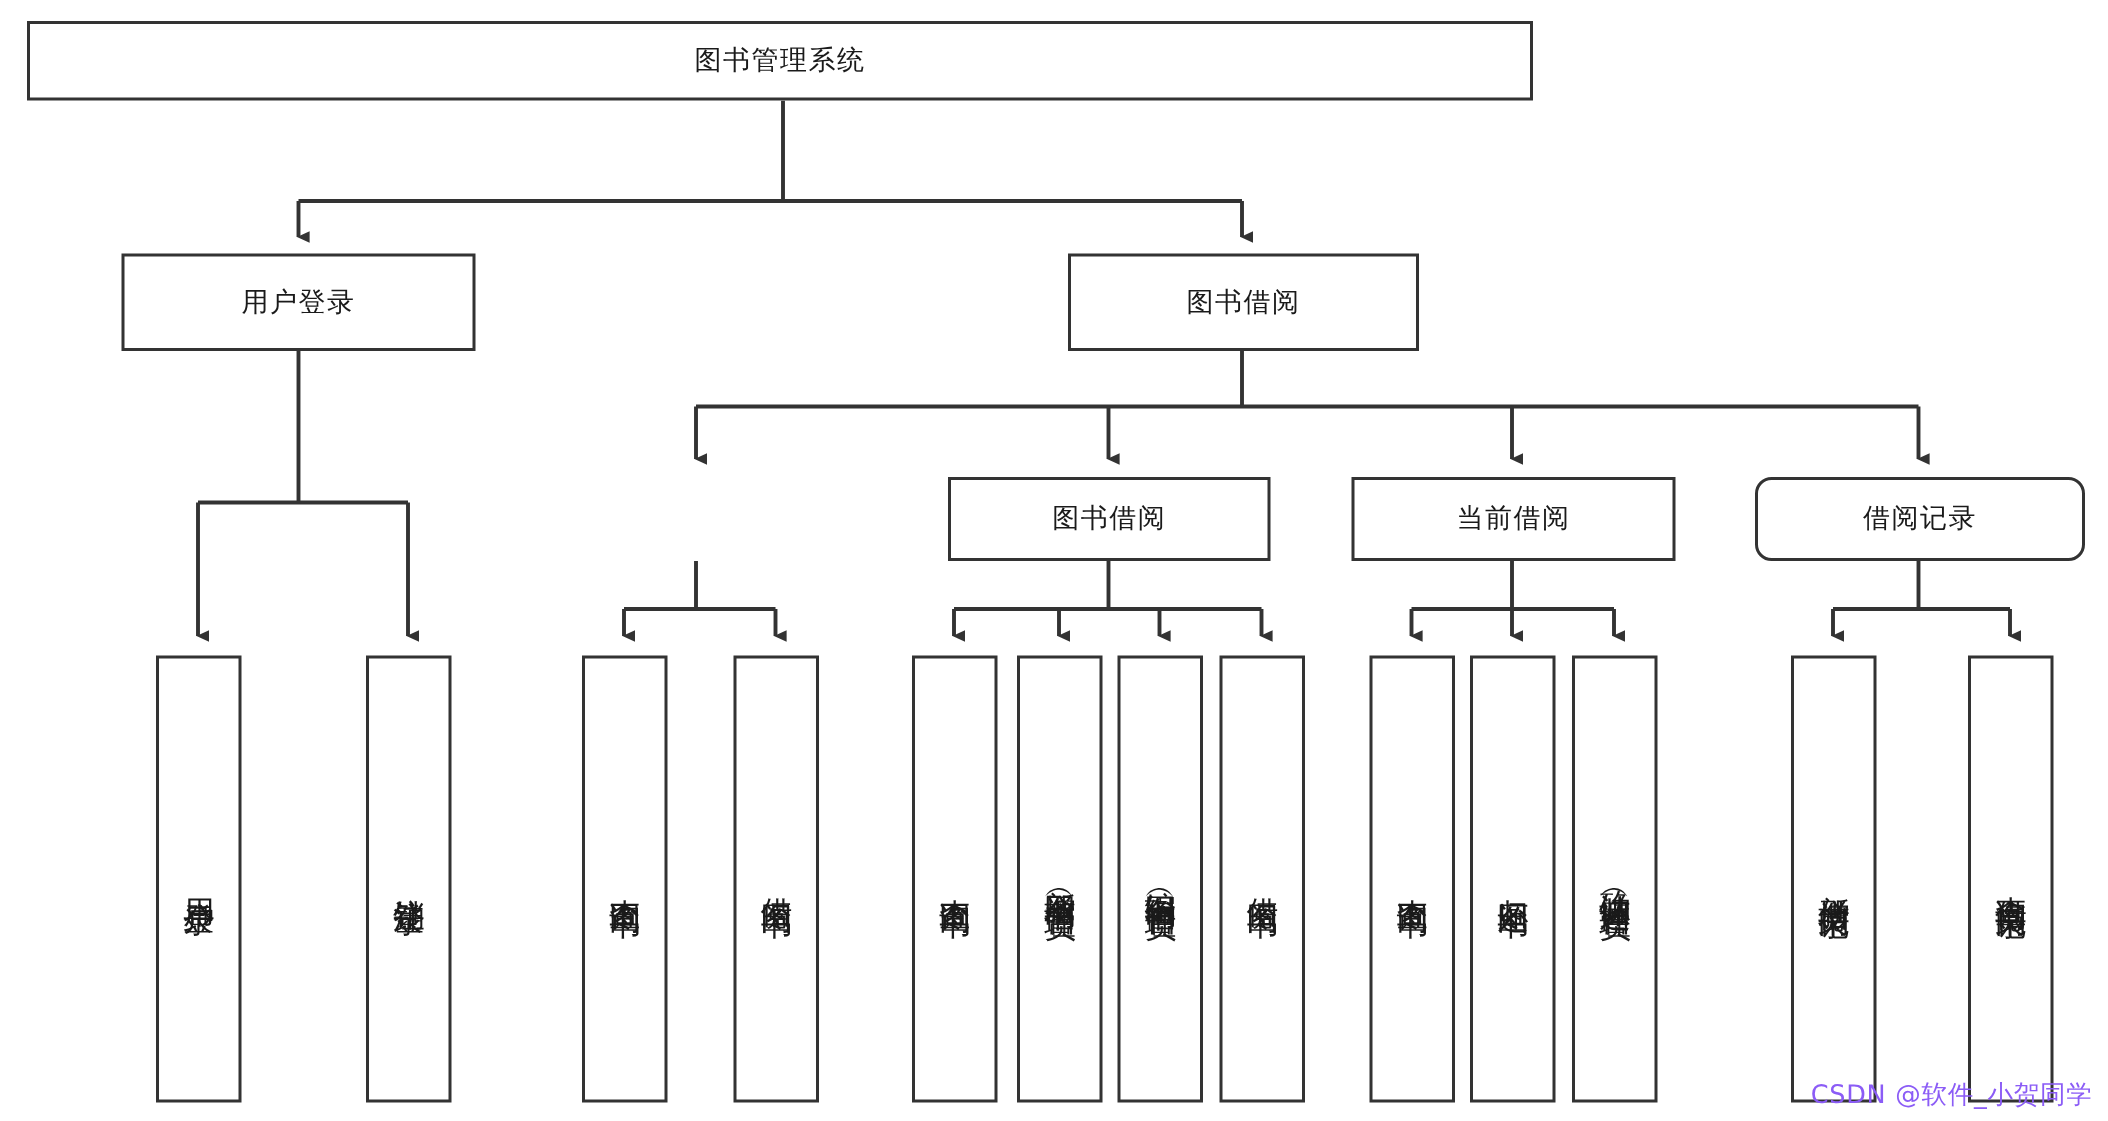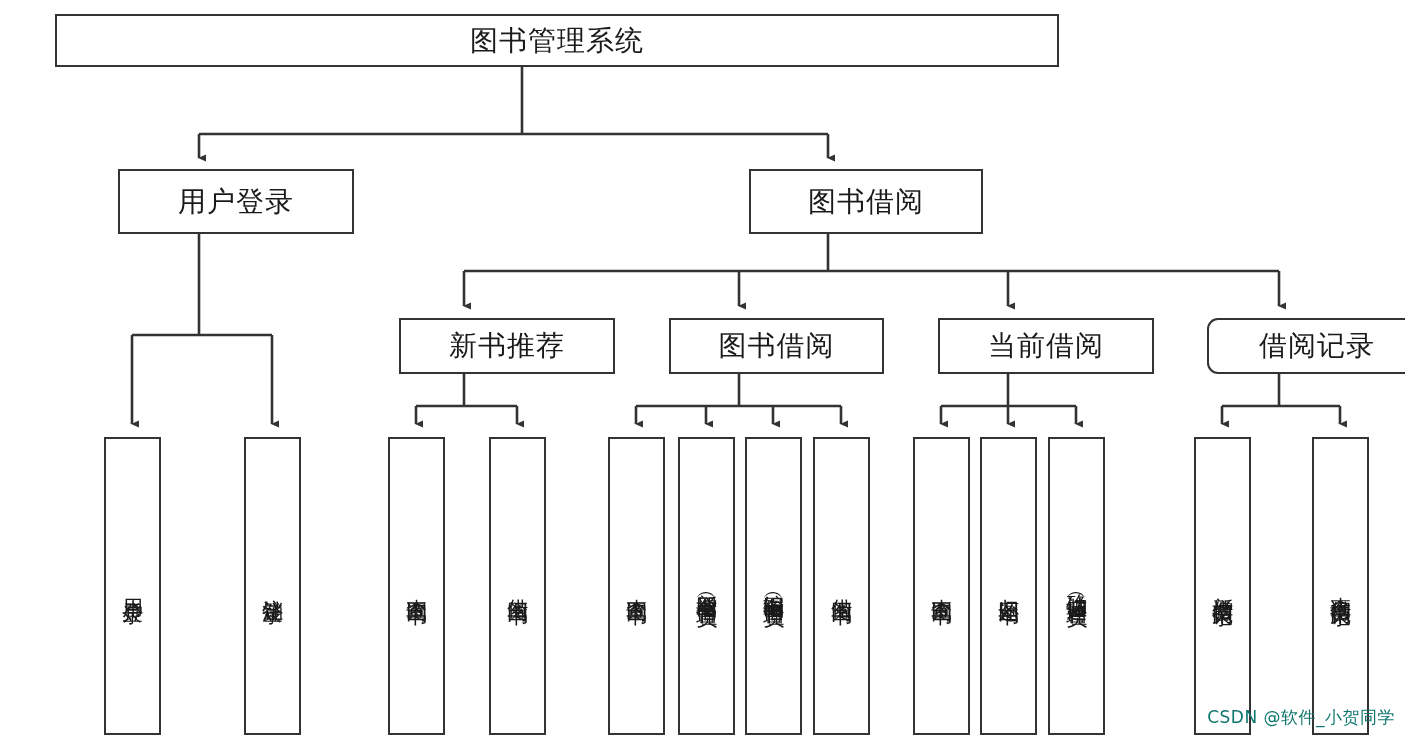--- a/index.html
+++ b/index.html
@@ -30,45 +30,44 @@
     box-sizing: border-box;
     border: 2.5px solid #333333;
     background: #ffffff;
     display: flex;
     align-items: center;
     justify-content: center;
     color: #1a1a1a;
     z-index: 2;
   }
   .node.horiz {
-    font-size: 28px;
+    font-size: 18px;
     letter-spacing: 1px;
     line-height: 1.2;
-    margin-left: 37px;
   }
   .node.vert {
     writing-mode: vertical-rl;
     text-orientation: upright;
     font-size: 21px;
     line-height: 1.35;
     letter-spacing: 2px;
     padding: 6px 0;
     text-align: center;
   }
   .node.vert .txt {
     writing-mode: vertical-rl;
     text-orientation: upright;
     display: block;
   }
   .watermark {
     position: absolute;
     right: 10px;
-    bottom: 18px;
+    bottom: 6px;
     font-size: 17px;
-    color: #0f766e;
+    color: #8b5cf6;
     letter-spacing: 0.5px;
     z-index: 3;
     white-space: nowrap;
   }
 </style>
 </head>
 <body>
 
 <div id="canvas">
 
@@ -126,23 +125,20 @@
     <span class="txt">图书管理系统</span>
   </div>
 
   <div class="node horiz" style="left:81px; top:169px; width:236px; height:65px;">
     <span class="txt">用户登录</span>
   </div>
   <div class="node horiz" style="left:712px; top:169px; width:234px; height:65px;">
     <span class="txt">图书借阅</span>
   </div>
 
-  <div class="node horiz" style="left:362px; top:318px; width:216px; height:56px;">
-    <span class="txt">新书推荐</span>
-  </div>
   <div class="node horiz" style="left:632px; top:318px; width:215px; height:56px;">
     <span class="txt">图书借阅</span>
   </div>
   <div class="node horiz" style="left:901px; top:318px; width:216px; height:56px;">
     <span class="txt">当前借阅</span>
   </div>
   <div class="node horiz" style="left:1170px; top:318px; width:220px; height:56px;border-radius:11px;">
     <span class="txt">借阅记录</span>
   </div>
 

